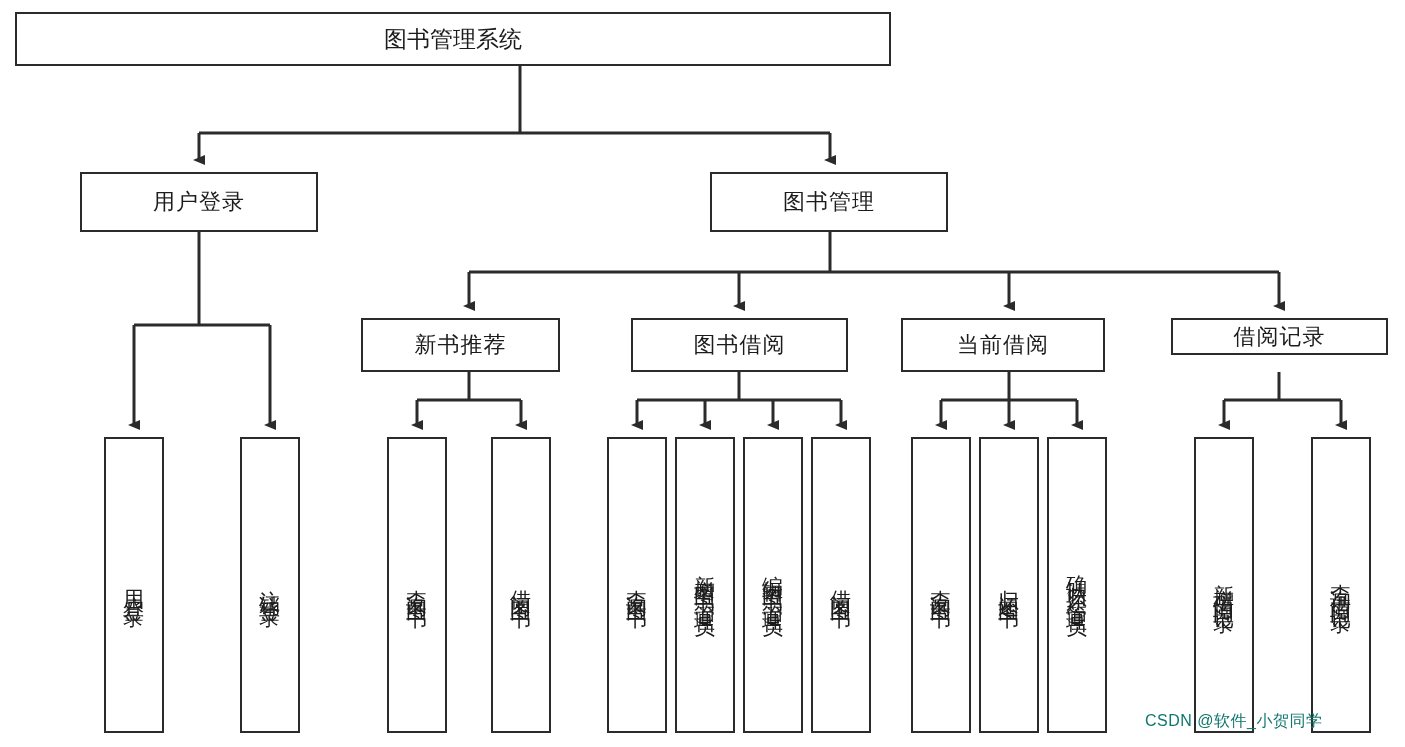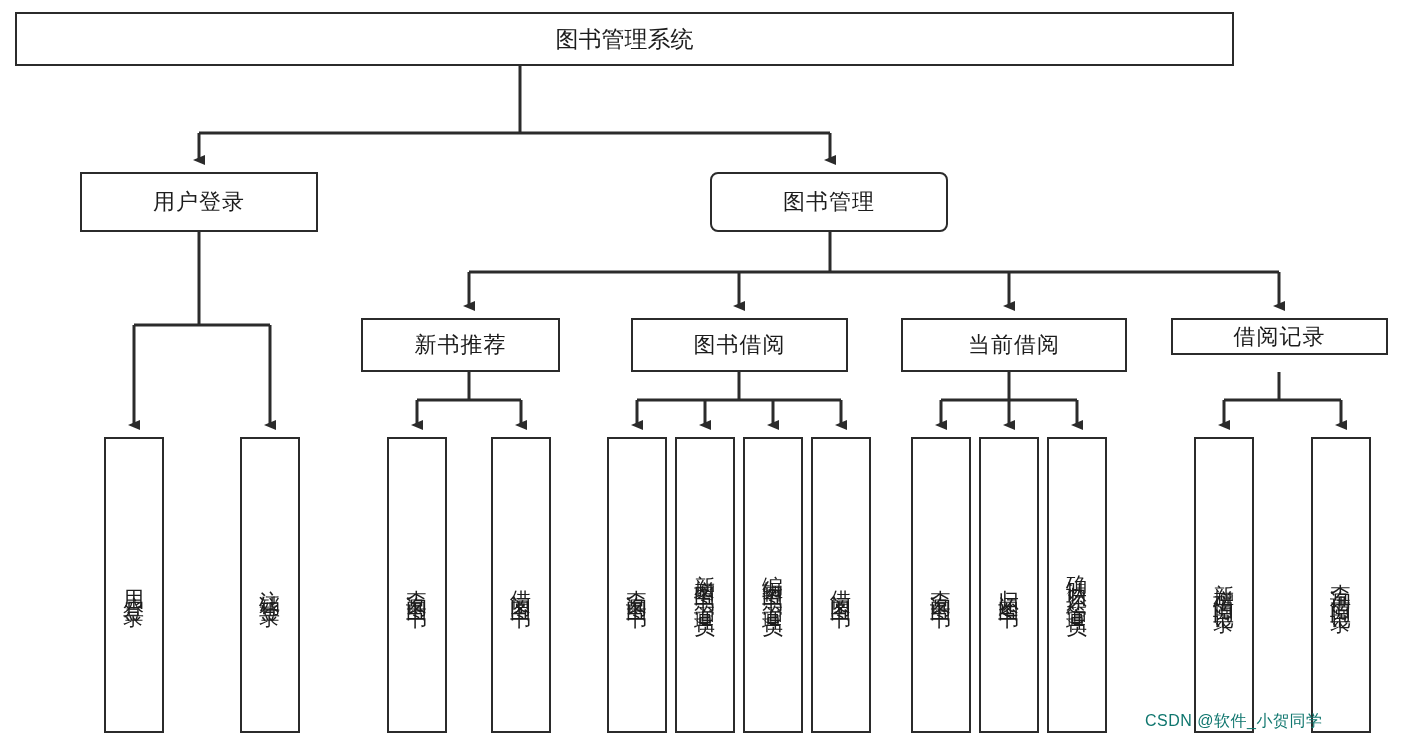--- a/index.html
+++ b/index.html
@@ -111,38 +111,38 @@
       <path d="M1009,400 L1009,425" marker-end="url(#arrow)"></path>
       <path d="M1077,400 L1077,425" marker-end="url(#arrow)"></path>
 
       <path d="M1279,372 L1279,400"></path>
       <path d="M1224,400 L1341,400"></path>
       <path d="M1224,400 L1224,425" marker-end="url(#arrow)"></path>
       <path d="M1341,400 L1341,425" marker-end="url(#arrow)"></path>
     </g>
   </svg>
 
-  <div class="node root" style="left:15px; top:12px; width:1219px; height:54px;">
+  <div class="node root" style="left:15px; top:12px; width:876px; height:54px;">
     <span>图书管理系统</span>
   </div>
 
   <div class="node h" style="left:80px; top:172px; width:238px; height:60px;">
     <span>用户登录</span>
   </div>
-  <div class="node h" style="left:710px; top:172px; width:238px; height:60px;border-radius:8px;">
+  <div class="node h" style="left:710px; top:172px; width:238px; height:60px;">
     <span>图书管理</span>
   </div>
 
   <div class="node h" style="left:361px; top:318px; width:199px; height:54px;">
     <span>新书推荐</span>
   </div>
   <div class="node h" style="left:631px; top:318px; width:217px; height:54px;">
     <span>图书借阅</span>
   </div>
-  <div class="node h" style="left:901px; top:318px; width:226px; height:54px;">
+  <div class="node h" style="left:901px; top:318px; width:204px; height:54px;">
     <span>当前借阅</span>
   </div>
   <div class="node h" style="left:1171px; top:318px; width:217px; height:37px;">
     <span>借阅记录</span>
   </div>
 
   <div class="node leaf" style="left:104px; top:437px; width:60px; height:296px;">
     <span class="vtext">用户登录</span>
   </div>
   <div class="node leaf" style="left:240px; top:437px; width:60px; height:296px;">

